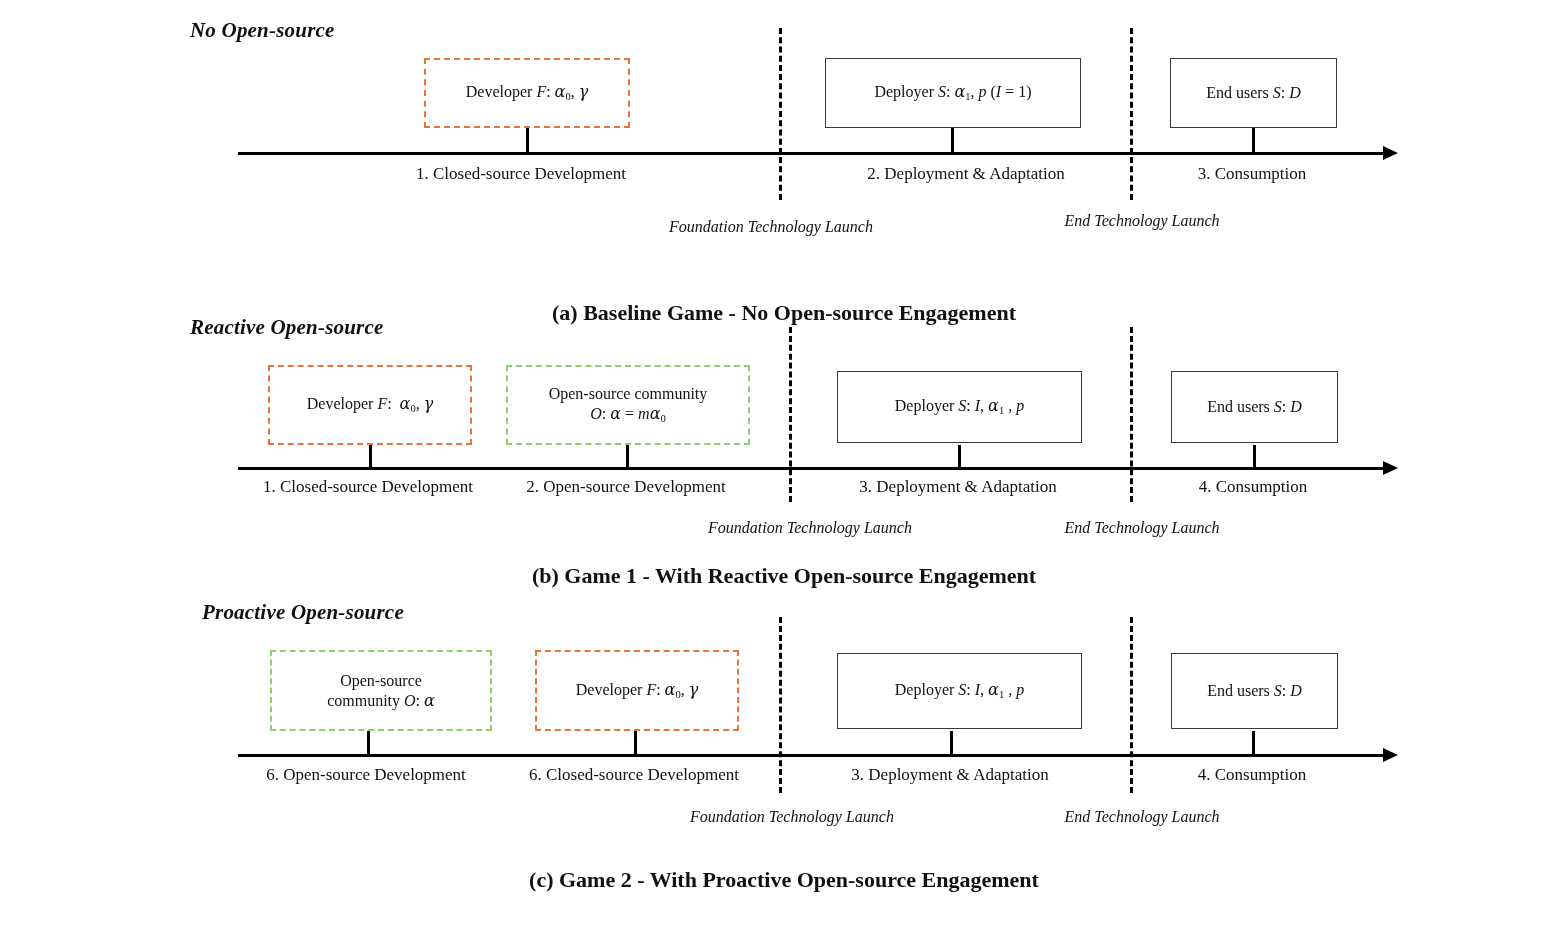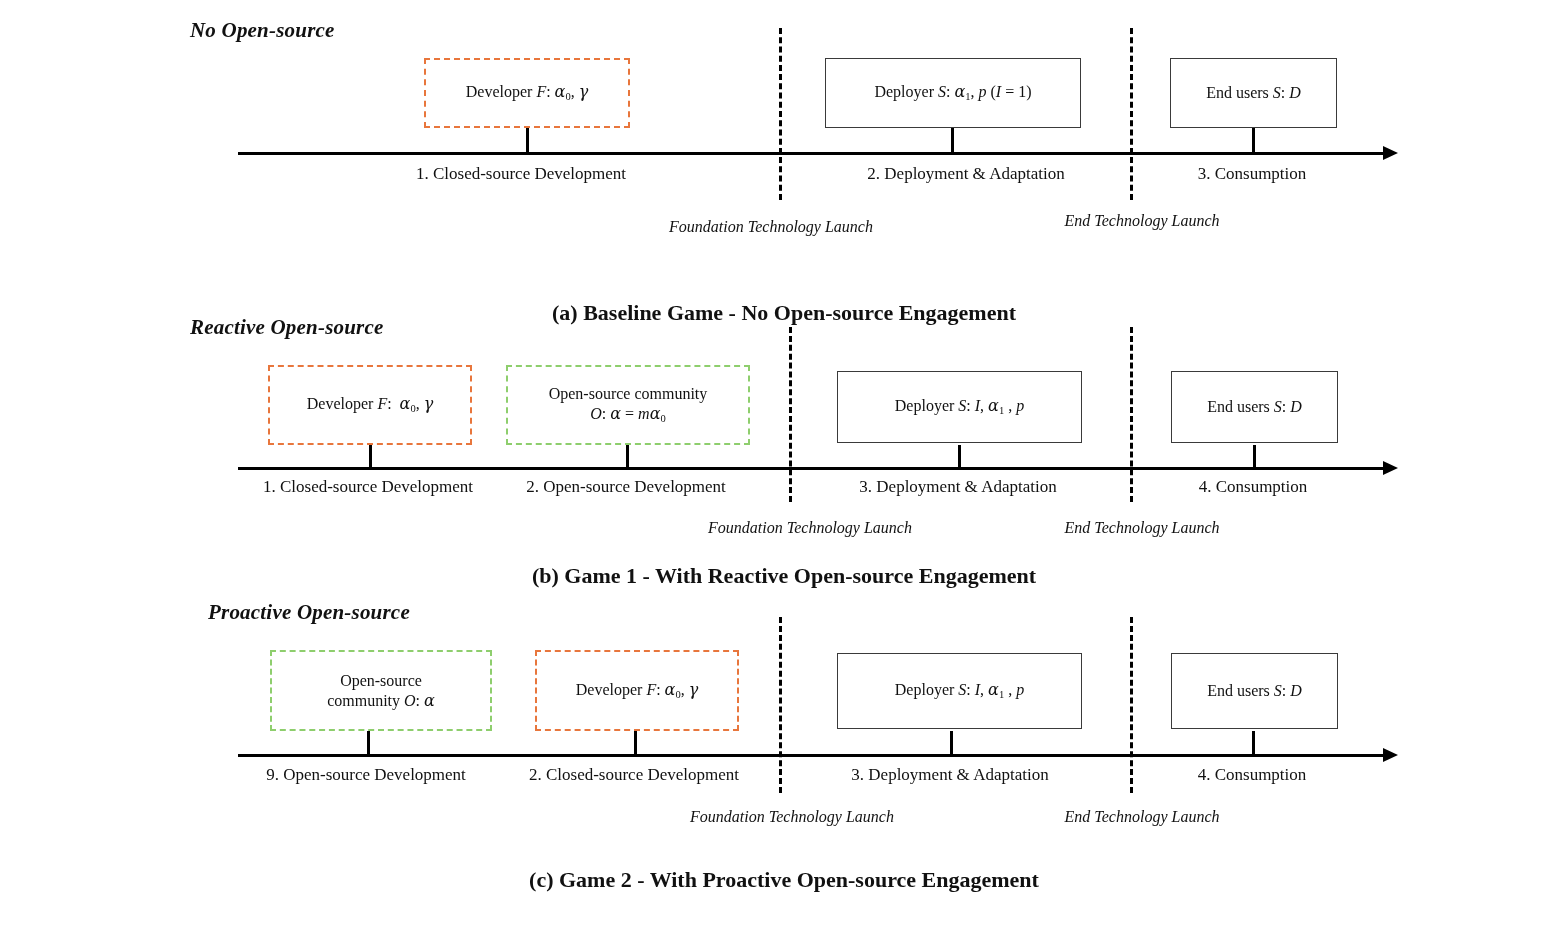--- a/index.html
+++ b/index.html
@@ -130,21 +130,21 @@
   <div class="stage-label" style="left:1253px;top:172px;">4. Consumption</div>
 
   <div class="launch-label" style="left:810px;top:214px;">Foundation Technology Launch</div>
   <div class="launch-label" style="left:1142px;top:214px;">End Technology Launch</div>
 
   <div class="caption" style="top:258px;">(b) Game 1 - With Reactive Open-source Engagement</div>
 </section>
 
 <section class="panel" style="top:595px;height:332px;">
 
-  <div class="panel-title" style="left:208px;top:5px;">Proactive Open-source</div>
+  <div class="panel-title" style="left:202px;top:5px;">Proactive Open-source</div>
 
   <div class="vline" style="left:779px;top:22px;height:176px;"></div>
   <div class="vline" style="left:1130px;top:22px;height:176px;"></div>
 
   <div class="box dashed-green" style="left:270px;top:55px;width:222px;height:81px;">
     <span>Open-source<br>community <span class="mi">O</span>:&nbsp;<span class="gk">α</span></span>
   </div>
 
   <div class="box dashed-orange" style="left:535px;top:55px;width:204px;height:81px;">
     <span>Developer <span class="mi">F</span>:&nbsp;<span class="gk">α</span><sub>0</sub>, <span class="gk">γ</span></span>
@@ -159,22 +159,22 @@
   </div>
 
   <div class="tick" style="left:367px;top:136px;height:25px;"></div>
   <div class="tick" style="left:634px;top:136px;height:25px;"></div>
   <div class="tick" style="left:950px;top:136px;height:25px;"></div>
   <div class="tick" style="left:1252px;top:136px;height:25px;"></div>
 
   <div class="axis" style="left:238px;top:159px;width:1147px;"></div>
   <div class="axis-head" style="left:1383px;top:153px;"></div>
 
-  <div class="stage-label" style="left:366px;top:170px;">9. Open-source Development</div>
-  <div class="stage-label" style="left:634px;top:170px;">2. Closed-source Development</div>
+  <div class="stage-label" style="left:366px;top:170px;">6. Open-source Development</div>
+  <div class="stage-label" style="left:634px;top:170px;">6. Closed-source Development</div>
   <div class="stage-label" style="left:950px;top:170px;">3. Deployment &amp; Adaptation</div>
   <div class="stage-label" style="left:1252px;top:170px;">4. Consumption</div>
 
   <div class="launch-label" style="left:792px;top:213px;">Foundation Technology Launch</div>
   <div class="launch-label" style="left:1142px;top:213px;">End Technology Launch</div>
 
   <div class="caption" style="top:272px;">(c) Game 2 - With Proactive Open-source Engagement</div>
 </section>
 
 </body></html>

